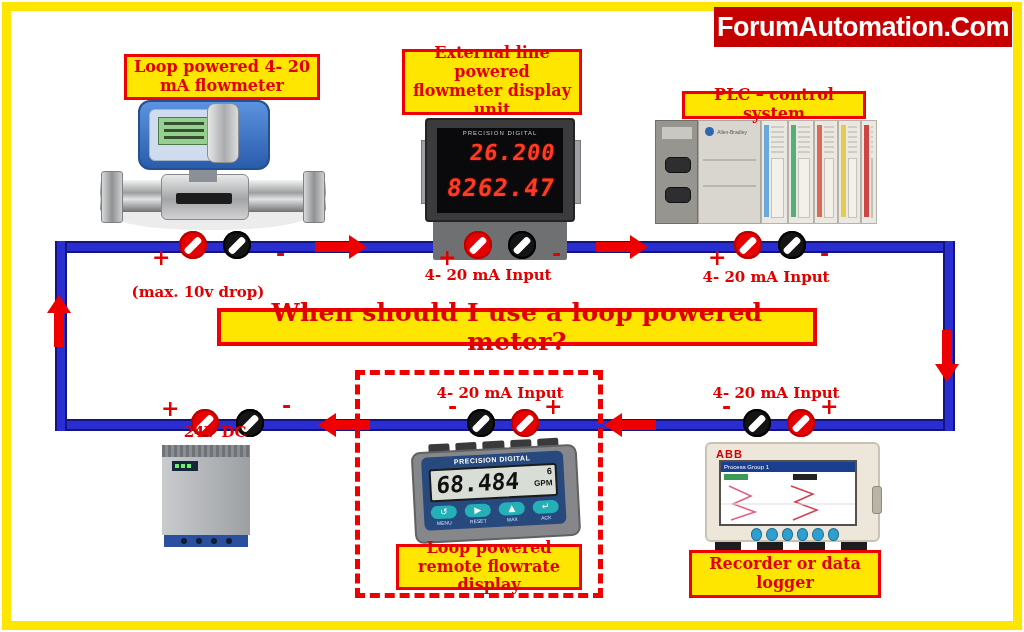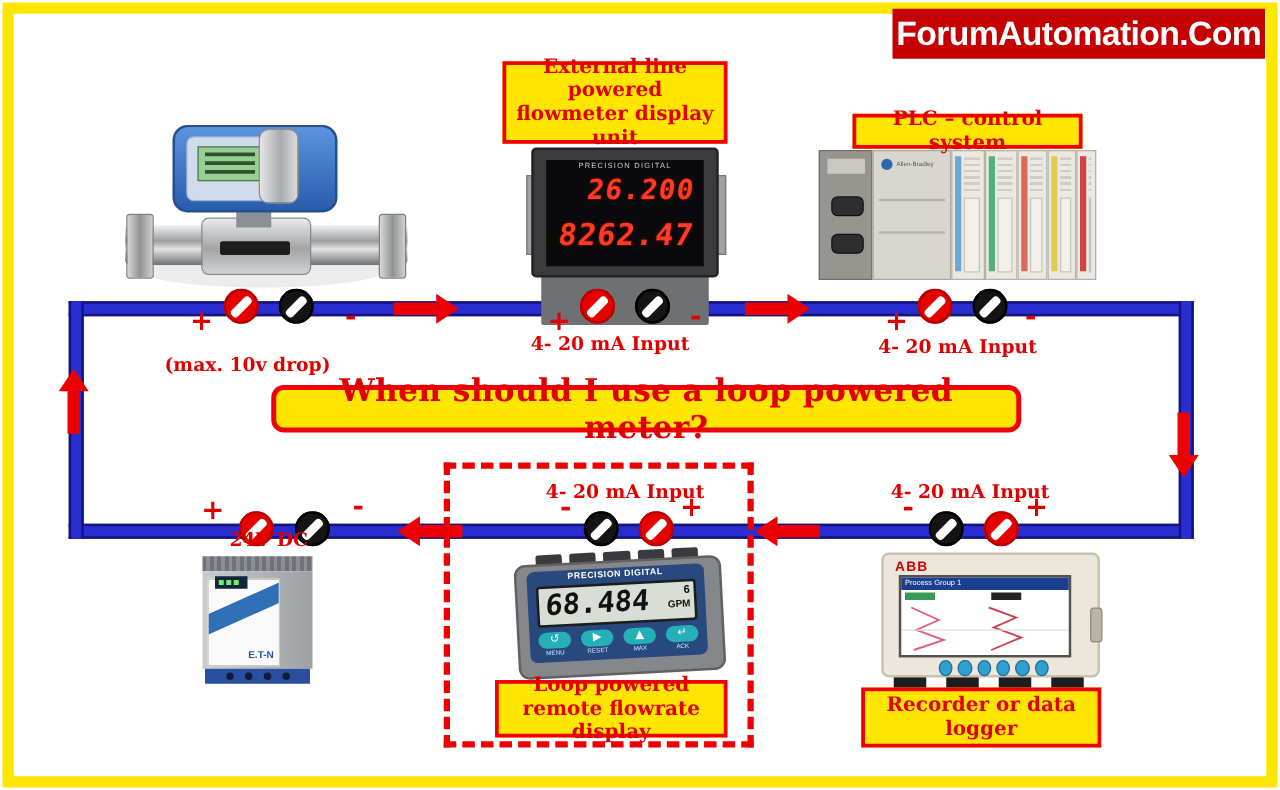--- a/index.html
+++ b/index.html
@@ -204,25 +204,26 @@
       <span class="slot"></span>
     </div>
   <div class="term red" style="left:787px;top:409px;">
       <span class="slot"></span>
     </div>
   <span class="sign" style="left:722px;top:395px;">-</span>
   <span class="sign" style="left:820px;top:395px;">+</span>
 
   <div class="dashed"></div>
 
+  <div class="ylabel" style="left:124px;top:54px;width:196px;height:46px;">Loop powered 4- 20 mA flowmeter</div>
   <div class="ylabel" style="left:402px;top:49px;width:180px;height:66px;">External line powered flowmeter display unit</div>
   <div class="ylabel" style="left:682px;top:91px;width:184px;height:28px;">PLC – control system</div>
   <div class="ylabel" style="left:396px;top:544px;width:186px;height:46px;z-index:25;">Loop powered remote flowrate display</div>
   <div class="ylabel" style="left:689px;top:550px;width:192px;height:48px;">Recorder or data logger</div>
-  <div class="ylabel banner" style="left:217px;top:308px;width:600px;height:38px;border-radius:10px;">When should I use a loop powered meter?</div>
+  <div class="ylabel banner" style="left:217px;top:308px;width:600px;height:38px;">When should I use a loop powered meter?</div>
 
   <div class="flowmeter">
     <div class="fm-shadow"></div>
     <div class="fm-tube"></div>
     <div class="fm-flange" style="left:6px;"></div>
     <div class="fm-flange" style="left:208px;"></div>
     <div class="fm-body">
       <div class="fm-tag"></div>
     </div>
     <div class="fm-neck"></div>
@@ -286,24 +287,20 @@
     <div class="plc-mod" style="width:16px;">
       <div class="plc-stripe" style="background:#cc4444;"></div>
         <div class="plc-dots"></div>
         <div class="plc-door"></div>
     </div>
   </div>
 
   <div class="psu">
     <div class="psu-cap"></div>
     <div class="psu-body"></div>
-    <div class="psu-label">
-      <div class="psu-band"></div>
-      <div class="psu-brand">E.T-N</div>
-    </div>
     <div class="psu-disp" style="left:10px;top:16px;">
         <i></i>
         <i></i>
         <i></i>
       </div>
     <div class="psu-term">
         <i></i>
         <i></i>
         <i></i>
         <i></i>

